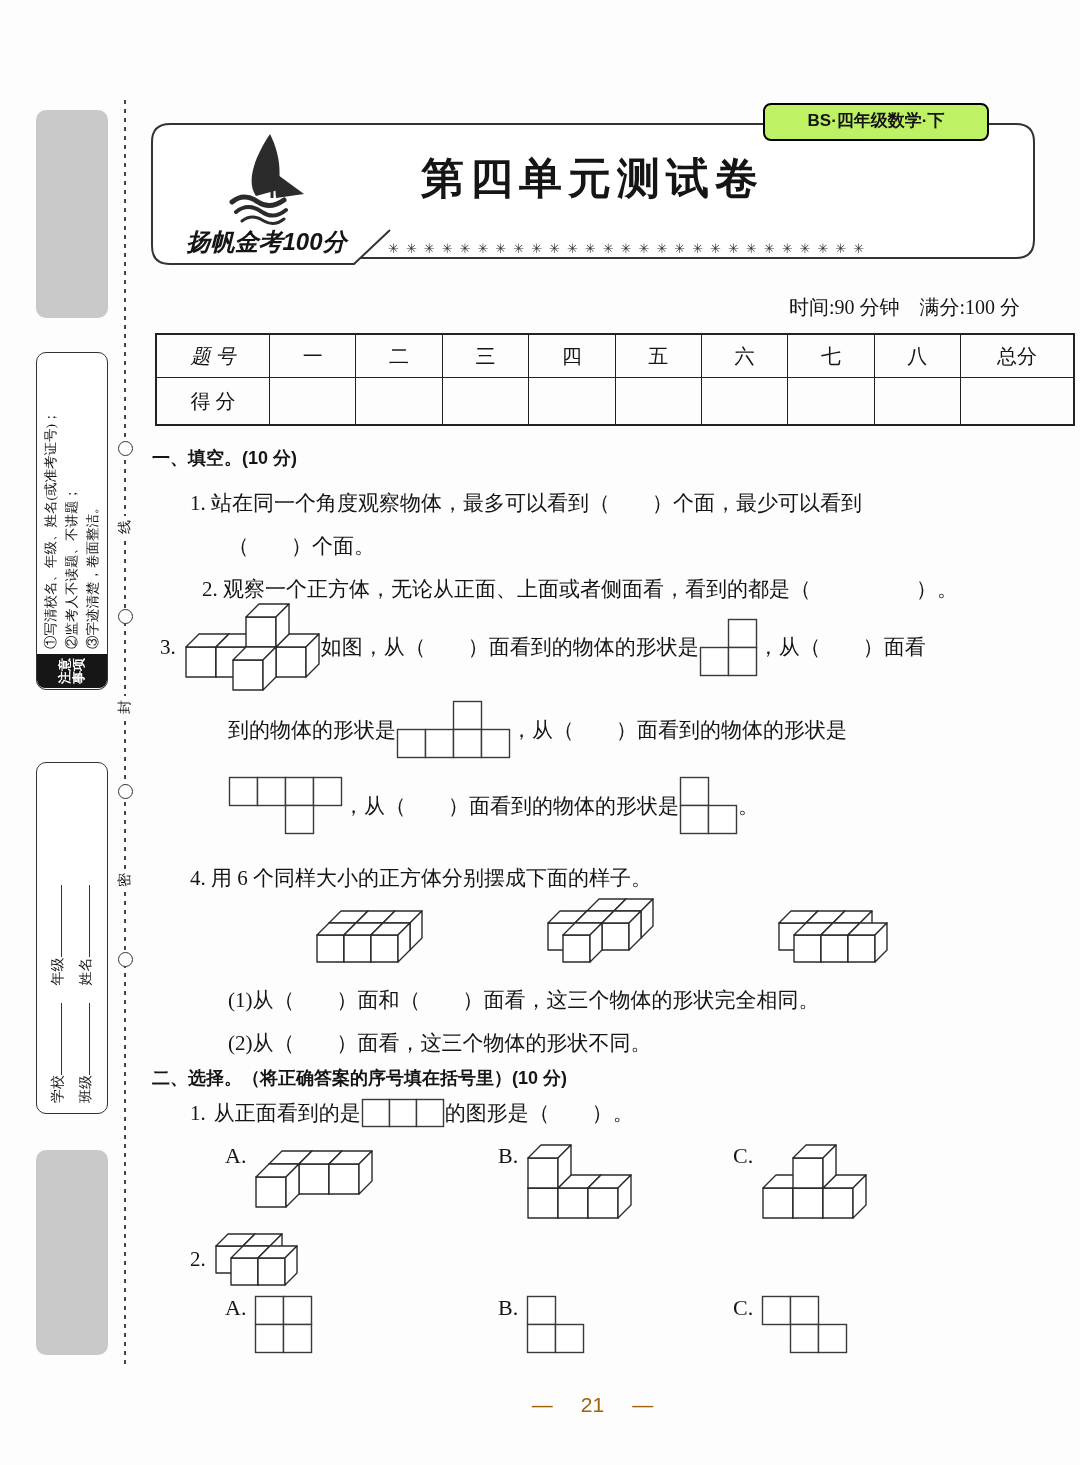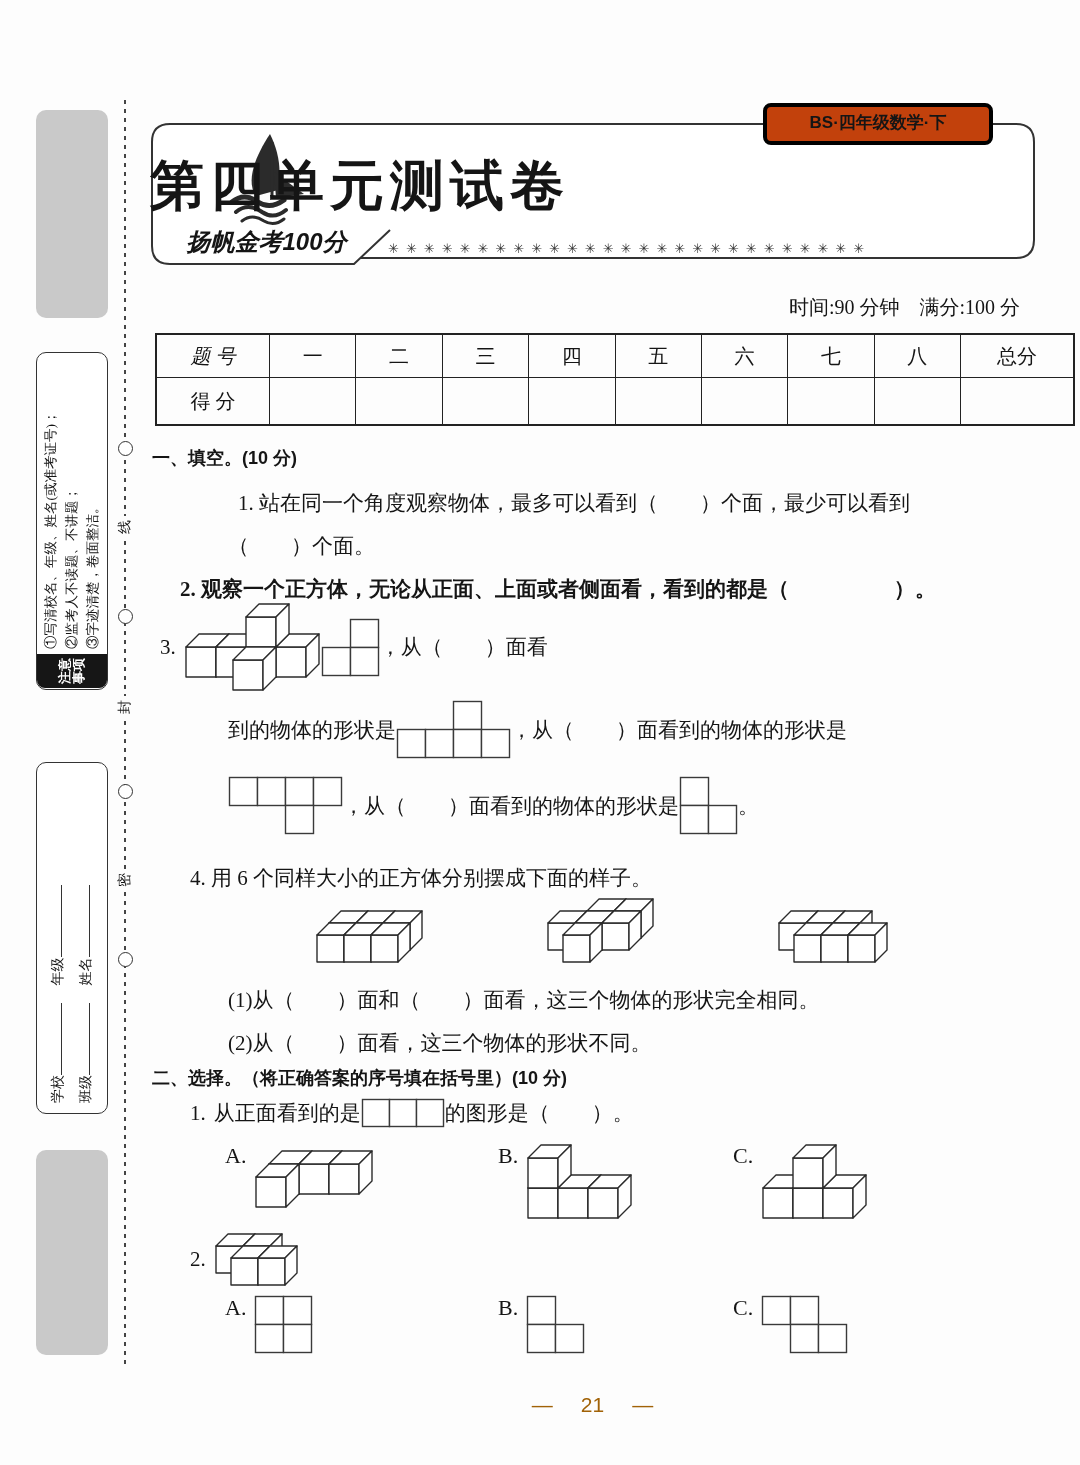--- a/index.html
+++ b/index.html
@@ -6,24 +6,24 @@
   body{width:1080px;height:1465px;background:#fdfdfd;position:relative;overflow:hidden;
        font-family:"Liberation Serif","DejaVu Serif",serif;color:#151515;}
   .abs{position:absolute;}
   .txt{font-size:21px;white-space:nowrap;}
   .hd{font-family:"Liberation Sans","DejaVu Sans",sans-serif;font-weight:700;font-size:18px;white-space:nowrap;}
   .frow{display:flex;align-items:center;}
   .fig{display:inline-block;line-height:0;}
   .optlab{font-size:22px;margin-right:8px;font-family:"Liberation Serif","DejaVu Serif",serif;}
   .optgrp{display:flex;align-items:flex-start;position:absolute;}
   
-  .badge{left:763px;top:103px;width:222px;height:34px;border:4px solid #000000;border-radius:8px;
-         background:#c2410c;text-align:center;line-height:32px;font-size:17px;font-weight:700;
+  .badge{left:763px;top:103px;width:222px;height:34px;border:2px solid #000000;border-radius:8px;
+         background:#bef264;text-align:center;line-height:32px;font-size:17px;font-weight:700;
          font-family:"Liberation Sans","DejaVu Sans",sans-serif;}
-  .title{left:150px;top:150px;width:885px;text-align:left;font-size:54px;font-weight:800;
+  .title{left:150px;top:150px;width:885px;text-align:center;font-size:43px;font-weight:800;
          letter-spacing:6px;font-family:Liberation Sans, sans-serif;}
   .logotxt{left:159px;top:226px;width:215px;text-align:center;font-size:24px;font-weight:800;
            font-style:italic;font-family:"Liberation Sans","DejaVu Sans",sans-serif;}
   .stars{left:388px;top:241px;font-size:13px;letter-spacing:7px;color:#333;}
   .meta{left:560px;top:294px;width:460px;text-align:right;font-size:20px;}
   
   table.score{border-collapse:collapse;width:920px;table-layout:fixed;}
   table.score td{border:1.3px solid #222;text-align:center;font-size:20px;height:42px;padding:0;}
   table.score tr:last-child td{height:46px;}
   table.score{border:2px solid #222;}
@@ -131,23 +131,23 @@
         <td></td>
         <td></td>
         <td></td>
         <td></td>
         <td></td>
       </tr>
 </tbody>
   </table>
 
 <div class="abs hd" style="left:152px;top:446px;">一、填空。(10 分)</div>
-<div class="abs txt" style="left:190px;top:489px;margin-left:48px;">1. 站在同一个角度观察物体，最多可以看到（　　）个面，最少可以看到</div>
+<div class="abs txt" style="left:190px;top:489px;">1. 站在同一个角度观察物体，最多可以看到（　　）个面，最少可以看到</div>
 <div class="abs txt" style="left:228px;top:532px;">（　　）个面。</div>
-<div class="abs txt" style="left:180px;top:575px;font-weight:bold;">2. 观察一个正方体，无论从正面、上面或者侧面看，看到的都是（　　　　　）。</div>
+<div class="abs txt" style="left:202px;top:575px;">2. 观察一个正方体，无论从正面、上面或者侧面看，看到的都是（　　　　　）。</div>
 
 <div class="abs frow" style="left:160px;top:602px;">
   <span class="txt" style="margin-right:8px;">3.</span>
   <span class="fig"><svg width="137" height="90" xmlns="http://www.w3.org/2000/svg">
         <g fill="#fff" stroke="#2b2b2b" stroke-width="1.4" stroke-linejoin="round">
           <rect x="2" y="45" width="30" height="30"></rect>
           <polygon points="2,45 15,32 45,32 32,45"></polygon>
           <polygon points="32,45 45,32 45,62 32,75"></polygon>
           <rect x="32" y="45" width="30" height="30"></rect>
           <polygon points="32,45 45,32 75,32 62,45"></polygon>
@@ -159,20 +159,21 @@
           <polygon points="92,45 105,32 135,32 122,45"></polygon>
           <polygon points="122,45 135,32 135,62 122,75"></polygon>
           <rect x="62" y="15" width="30" height="30"></rect>
           <polygon points="62,15 75,2 105,2 92,15"></polygon>
           <polygon points="92,15 105,2 105,32 92,45"></polygon>
           <rect x="49" y="58" width="30" height="30"></rect>
           <polygon points="49,58 62,45 92,45 79,58"></polygon>
           <polygon points="79,58 92,45 92,75 79,88"></polygon>
         </g>
       </svg></span>
+  <span class="txt">如图，从（　　）面看到的物体的形状是</span>
   <span class="fig"><svg width="59" height="59" xmlns="http://www.w3.org/2000/svg">
         <g fill="#fff" stroke="#3a3a3a" stroke-width="1.4">
           <rect x="29.5" y="1.5" width="28" height="28"></rect>
           <rect x="1.5" y="29.5" width="28" height="28"></rect>
           <rect x="29.5" y="29.5" width="28" height="28"></rect>
         </g>
       </svg></span>
   <span class="txt">，从（　　）面看</span>
 </div>
 <div class="abs frow" style="left:228px;top:700px;text-align:right;">

